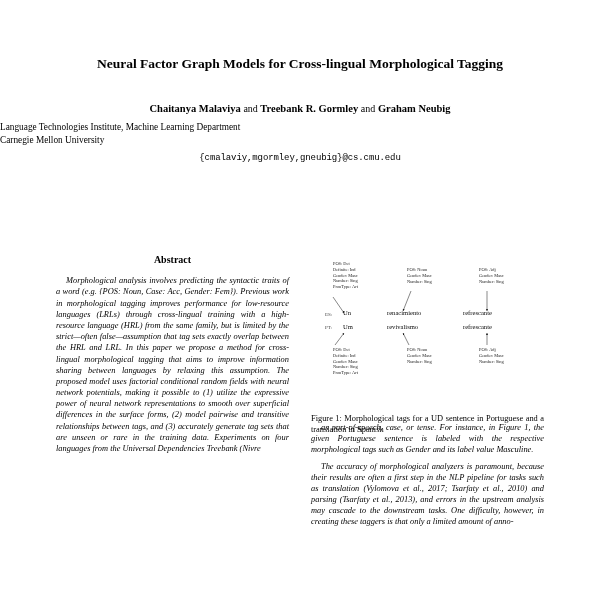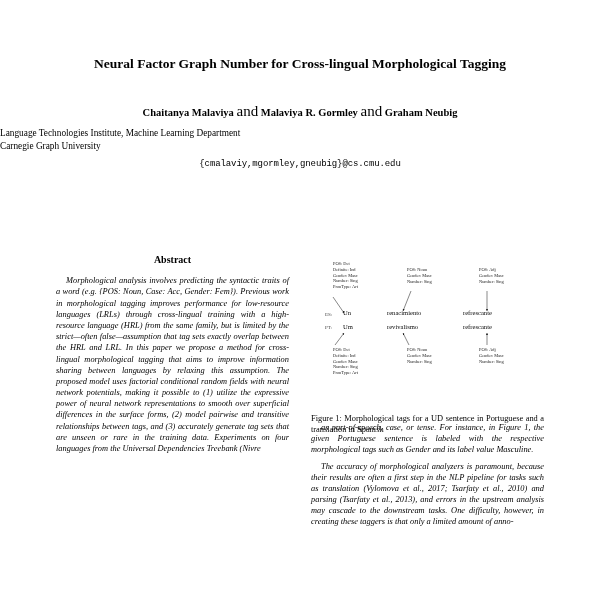--- a/index.html
+++ b/index.html
@@ -30,21 +30,21 @@
     font-family: "Liberation Serif", serif;
   }
   .authors {
     text-align: center;
     margin-top: 30px;
     font-size: 10.5px;
     font-weight: bold;
   }
   .author-sep {
     font-weight: normal;
-    font-size: 15px;
+    font-size: 10px;
   }
   .affil {
     font-size: 9.3px;
     margin-top: 7px;
     line-height: 1.45;
   }
   .email {
     text-align: center;
     font-size: 9px;
     margin-top: 6px;
@@ -128,33 +128,33 @@
     width: 233px;
     height: 148px;
     pointer-events: none;
   }
 </style>
 </head>
 <body>
 
 <div class="page">
 
-  <div class="title">Neural Factor Graph Number for Cross-lingual Morphological Tagging</div>
+  <div class="title">Neural Factor Graph Models for Cross-lingual Morphological Tagging</div>
 
   <div class="authors">
     <span>Chaitanya Malaviya</span>
     <span class="author-sep">and</span>
-    <span>Malaviya R. Gormley</span>
+    <span>Treebank R. Gormley</span>
     <span class="author-sep">and</span>
     <span>Graham Neubig</span>
   </div>
 
   <div class="affil">
     <div>Language Technologies Institute, Machine Learning Department</div>
-    <div>Carnegie Graph University</div>
+    <div>Carnegie Mellon University</div>
   </div>
 
   <div class="email">{cmalaviy,mgormley,gneubig}@cs.cmu.edu</div>
 
   <div class="columns">
 
     <div class="col">
       <div class="section-head">Abstract</div>
       <p class="para first">Morphological analysis involves predicting the syntactic traits of a word (e.g. {POS: Noun, Case: Acc, Gender: Fem}). Previous work in morphological tagging improves performance for low-resource languages (LRLs) through cross-lingual training with a high-resource language (HRL) from the same family, but is limited by the strict—often false—assumption that tag sets exactly overlap between the HRL and LRL. In this paper we propose a method for cross-lingual morphological tagging that aims to improve information sharing between languages by relaxing this assumption. The proposed model uses factorial conditional random fields with neural network potentials, making it possible to (1) utilize the expressive power of neural network representations to smooth over superficial differences in the surface forms, (2) model pairwise and transitive relationships between tags, and (3) accurately generate tag sets that are unseen or rare in the training data. Experiments on four languages from the Universal Dependencies Treebank (Nivre</p>
     </div>

